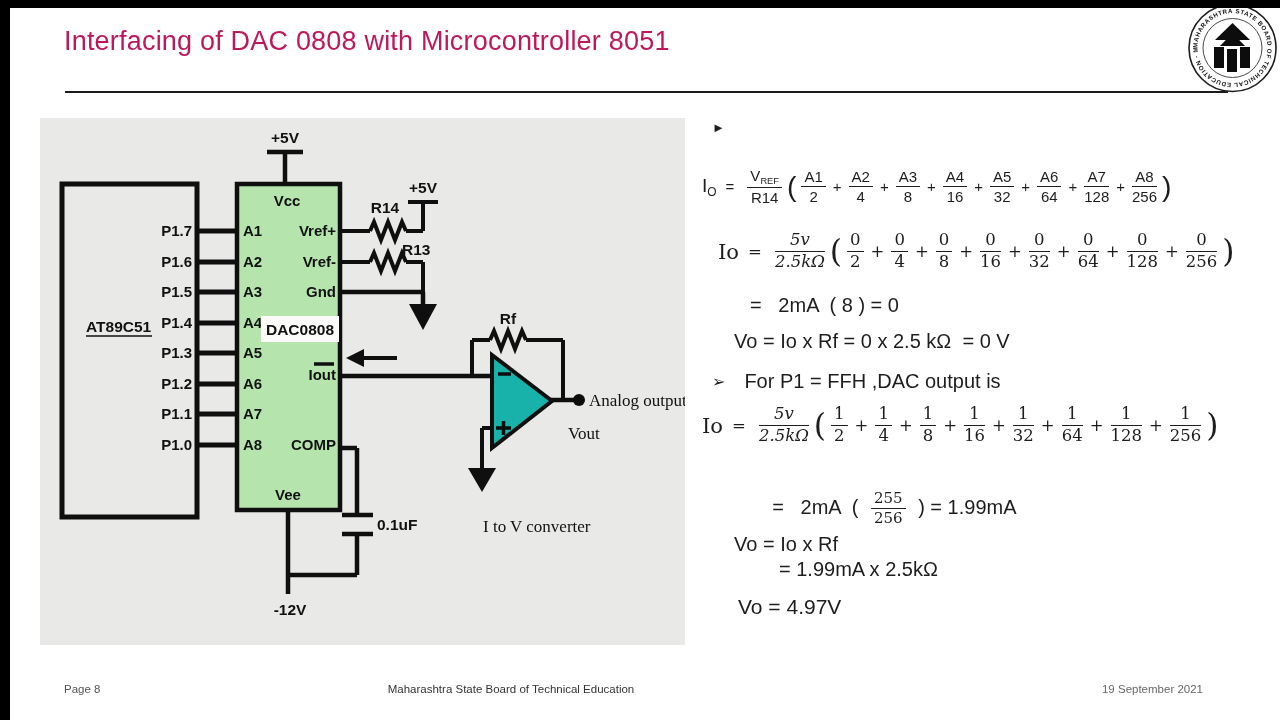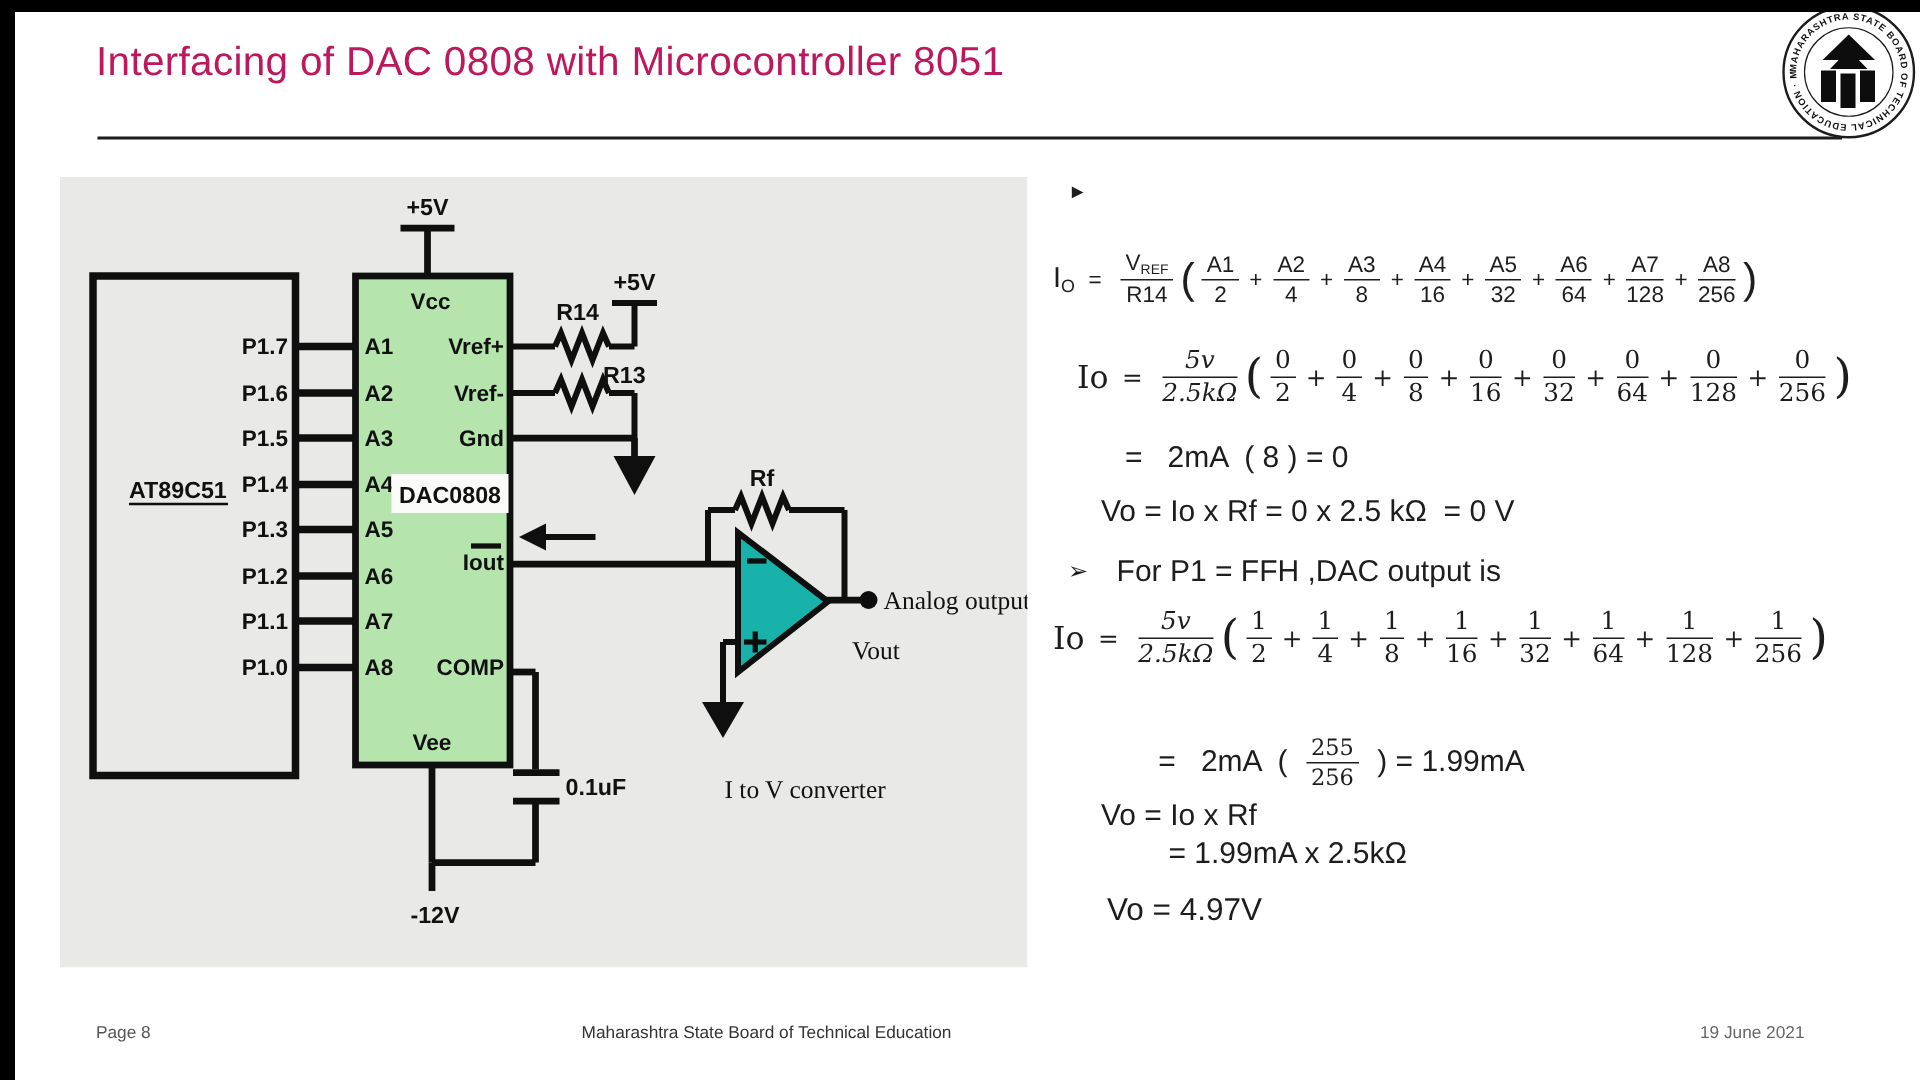--- a/index.html
+++ b/index.html
@@ -235,17 +235,17 @@
   <div class="m-abs m-sans" style="top:406px;left:34px;margin-top:12px;">Vo = Io x Rf</div>
 
   <div class="m-abs m-sans" style="top:443px;left:79px;text-align:right;">= 1.99mA x 2.5kΩ</div>
 
   <div class="m-abs m-sans" style="top:480px;left:38px;font-size:21px;">Vo = 4.97V</div>
 </div>
 
 <div class="footer">
   <span class="fc">Maharashtra State Board of Technical Education</span>
   <span class="fl">Page 8</span>
-  <span class="fr">19 June 2021</span>
+  <span class="fr">19 September 2021</span>
 </div>
 
 <div class="frame-top"></div>
 <div class="frame-left"></div>
 
 </body></html>

